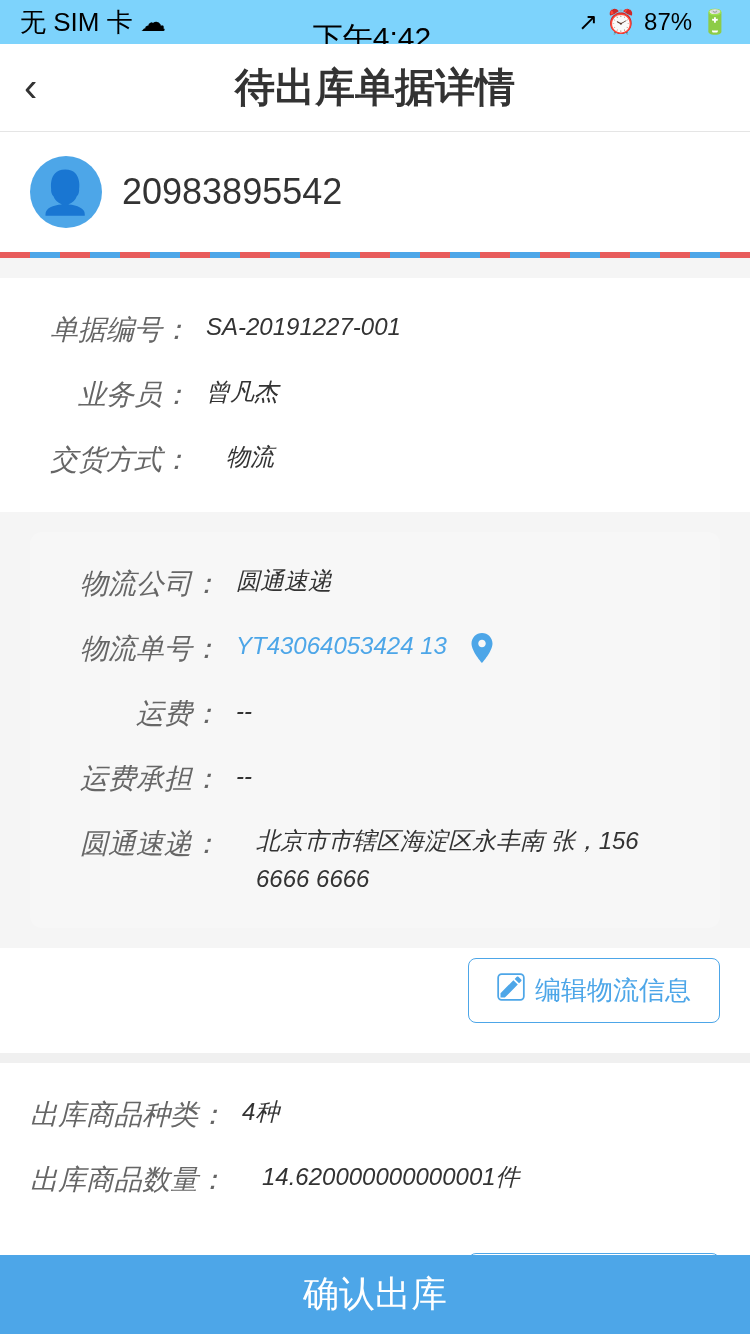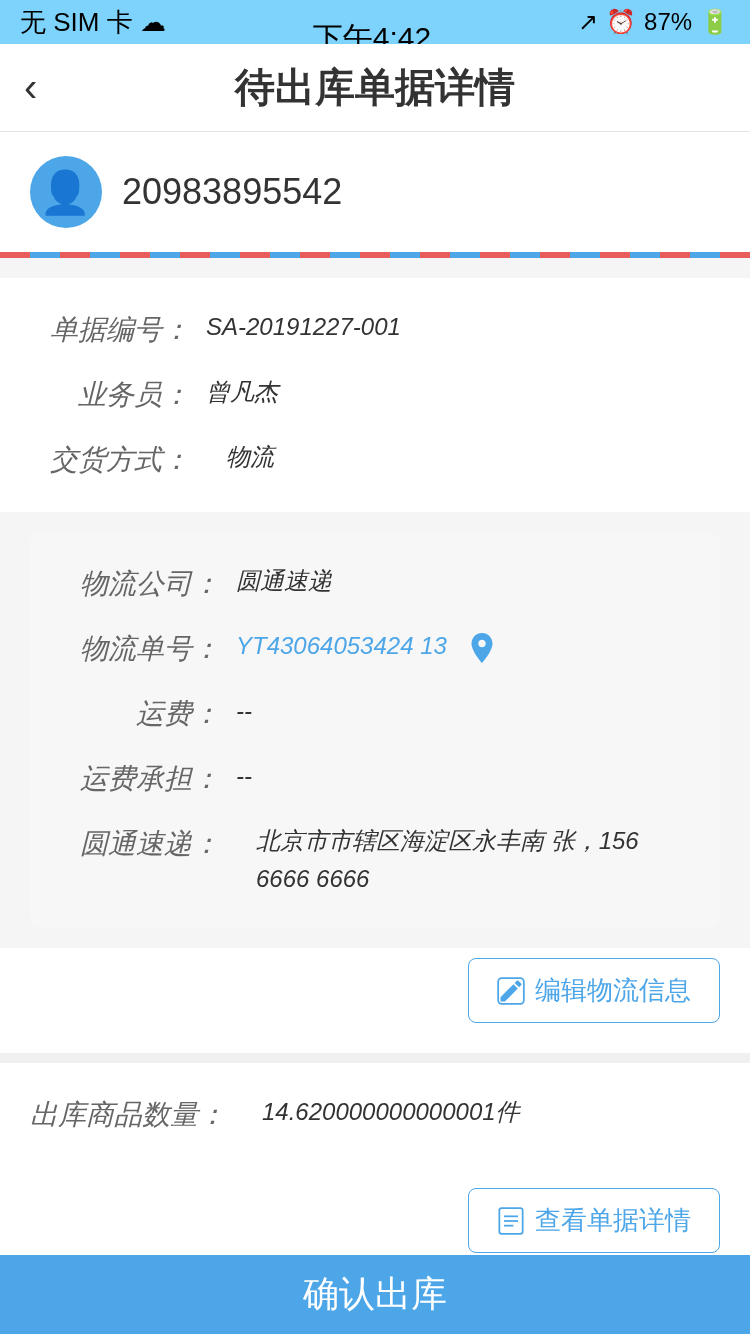--- a/index.html
+++ b/index.html
@@ -143,21 +143,20 @@
       padding: 10px 30px 30px;
       background: #fff;
     }
     .btn-outline {
       border: 1px solid #4da6e8;
       border-radius: 8px;
       padding: 14px 28px;
       color: #4da6e8;
       font-size: 26px;
       display: flex;
-      align-items: center;
       gap: 10px;
       background: #fff;
       cursor: pointer;
     }
 
     .divider-line {
       height: 10px;
       background: #f0f0f0;
     }
 
@@ -273,20 +272,24 @@
       <path d="M3 17.25V21h3.75L17.81 9.94l-3.75-3.75L3 17.25zM20.71 7.04c.39-.39.39-1.02 0-1.41l-2.34-2.34c-.39-.39-1.02-.39-1.41 0l-1.83 1.83 3.75 3.75 1.83-1.83z" fill="#4da6e8"></path>
       <rect x="1" y="1" width="22" height="22" rx="3" ry="3" fill="none" stroke="#4da6e8" stroke-width="1.5"></rect>
     </svg>
     <span>编辑物流信息</span>
   </button>
 </div>
 
 <div class="divider-line"></div>
 
 <div class="goods-section">
+  <div class="info-row">
+    <span class="info-label">出库商品种类：</span>
+    <span class="info-value">4种</span>
+  </div>
   <div class="info-row">
     <span class="info-label">出库商品数量：</span>
     <span class="info-value">14.620000000000001件</span>
   </div>
 </div>
 
 <div class="view-detail-btn">
   <button class="btn-outline">
     <svg width="28" height="28" viewBox="0 0 24 24" xmlns="http://www.w3.org/2000/svg">
       <rect x="2" y="1" width="20" height="22" rx="2" ry="2" fill="none" stroke="#4da6e8" stroke-width="1.5"></rect>

